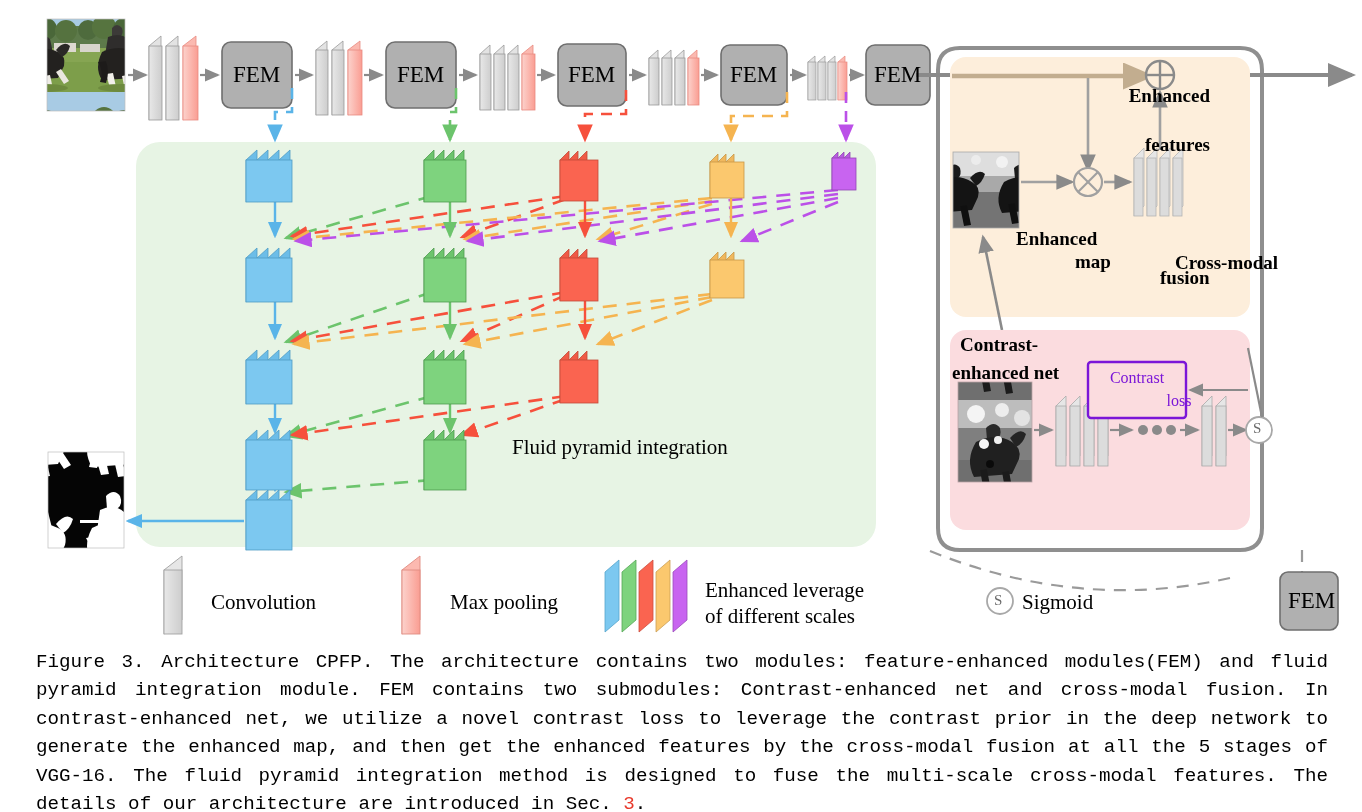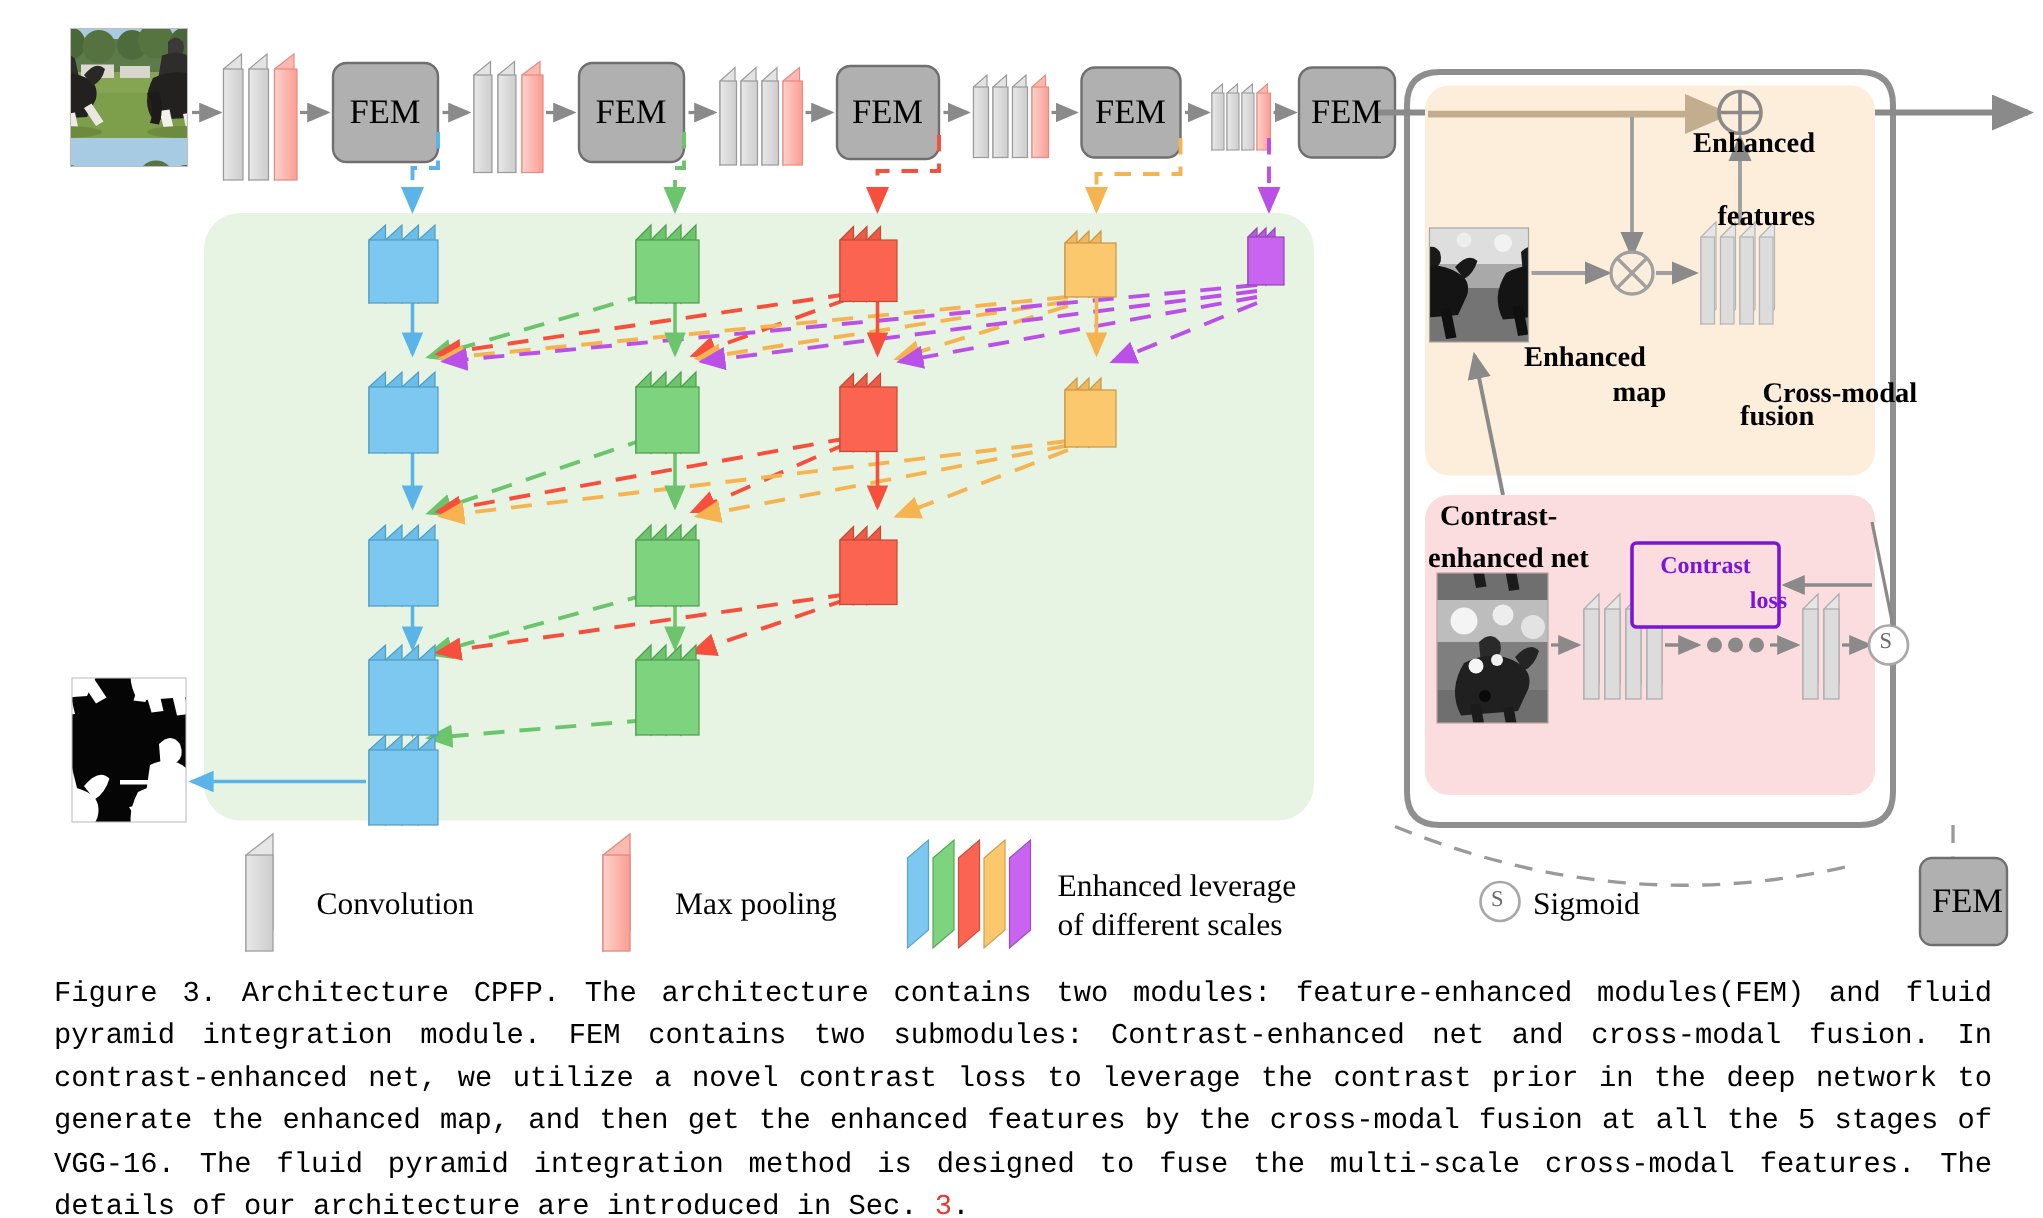--- a/index.html
+++ b/index.html
@@ -9,21 +9,21 @@
   svg.layer{position:absolute;left:0;top:0;width:1362px;height:812px;overflow:visible;}
   .cap{position:absolute;left:36px;top:648px;width:1292px;
        font-family:Liberation Mono, monospace;font-size:19.2px;line-height:1.48;
        text-align:justify;color:#000;}
   .cap .red{color:#e8382a;}
   .txt{position:absolute;font-family:"Liberation Serif", serif;color:#000000;white-space:pre;}
   .fem-label{font-size:23px;}
   .lg-label{font-size:21px;}
   .pyr-label{font-size:21px;}
   .panel-label{font-size:19px;font-weight:bold;}
-  .loss-label{font-size:16px;font-weight:bold;color:#7b16d8;text-align:center;line-height:1.15;}
+  .loss-label{font-size:16px;font-weight:normal;color:#7b16d8;text-align:center;line-height:1.15;}
 </style>
 </head>
 <body>
 
 <div class="fig">
 
   <svg class="layer" viewBox="0 0 1362 812">
     <defs>
       <marker id="ah-gray" markerWidth="7" markerHeight="7" refX="6" refY="3" orient="auto">
         <path d="M0,0 L7,3 L0,6 z" fill="#8a8a8a"></path>
@@ -552,20 +552,21 @@
       <rect x="1280" y="572" width="58" height="58" rx="8" ry="8" fill="#b0b0b0" stroke="#6f6f6f" stroke-width="1.6"></rect>
     </g>
   </svg>
 
   <div class="txt fem-label" style="left:233px;top:62px;">FEM</div>
   <div class="txt fem-label" style="left:397px;top:62px;">FEM</div>
   <div class="txt fem-label" style="left:568px;top:62px;">FEM</div>
   <div class="txt fem-label" style="left:730px;top:62px;">FEM</div>
   <div class="txt fem-label" style="left:874px;top:62px;">FEM</div>
 
+  <div class="txt pyr-label" style="left:512px;top:435px;">Fluid pyramid integration</div>
 
   <div class="txt panel-label" style="left:1210px;top:85px;text-align:right;transform:translateX(-100%);">Enhanced</div>
   <div class="txt panel-label" style="left:1210px;top:108px;text-align:right;transform:translateX(-100%);margin-top:26px;">features</div>
 
   <div class="txt panel-label" style="left:1016px;top:228px;">Enhanced</div>
   <div class="txt panel-label" style="left:1075px;top:251px;text-align:right;">map</div>
 
   <div class="txt panel-label" style="left:1142px;top:252px;margin-left:33px;">Cross-modal</div>
   <div class="txt panel-label" style="left:1160px;top:267px;">fusion</div>
 

